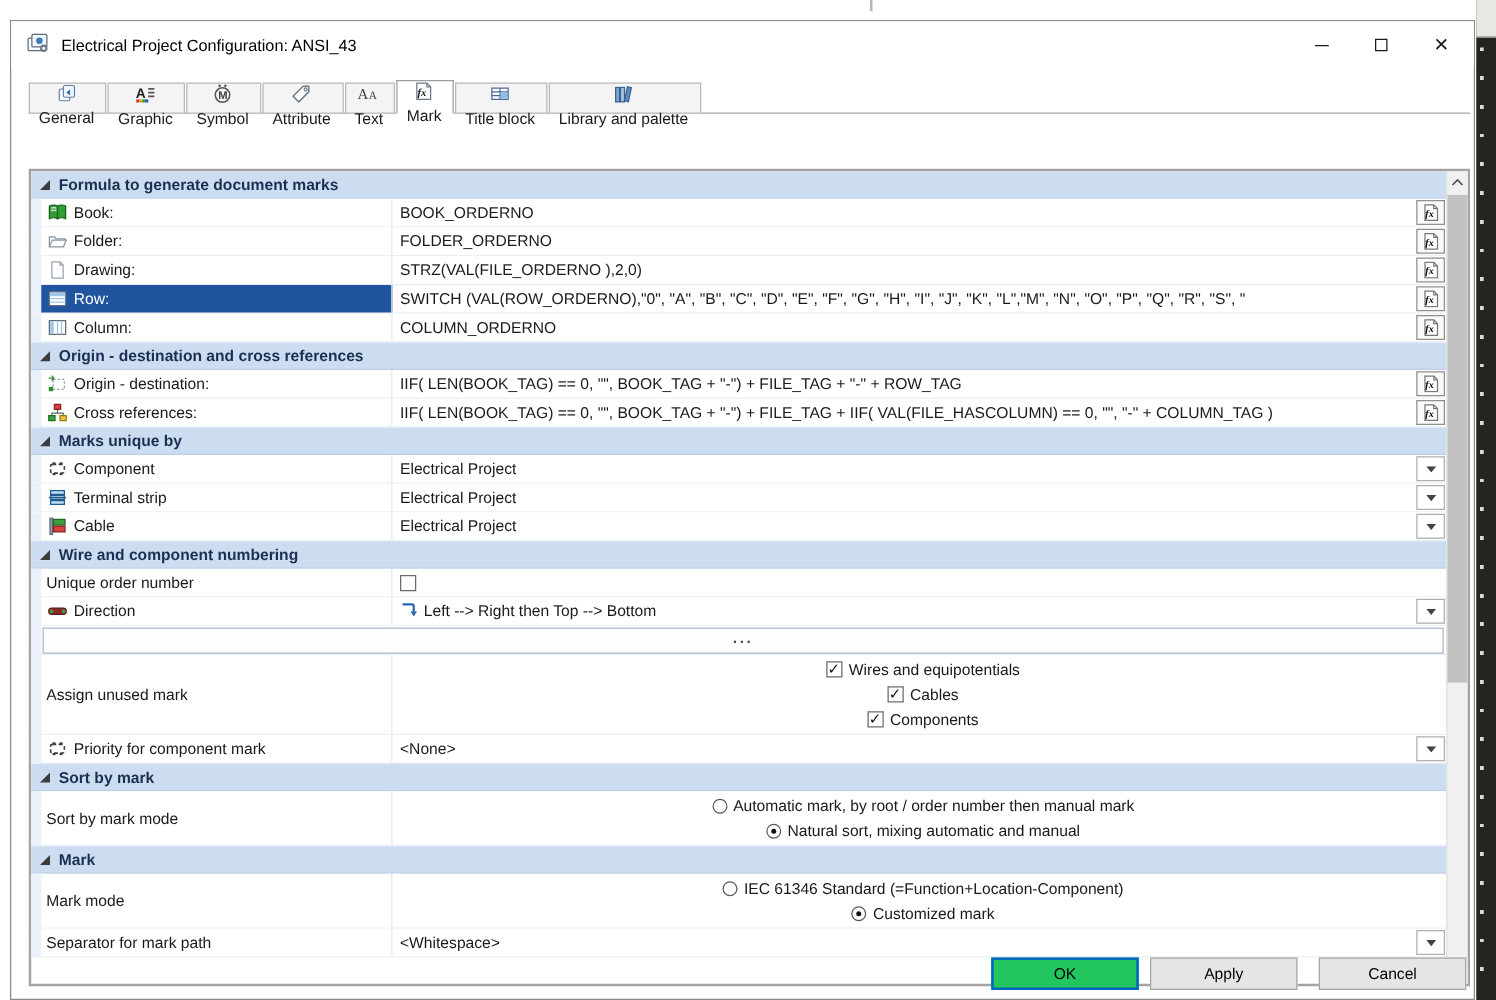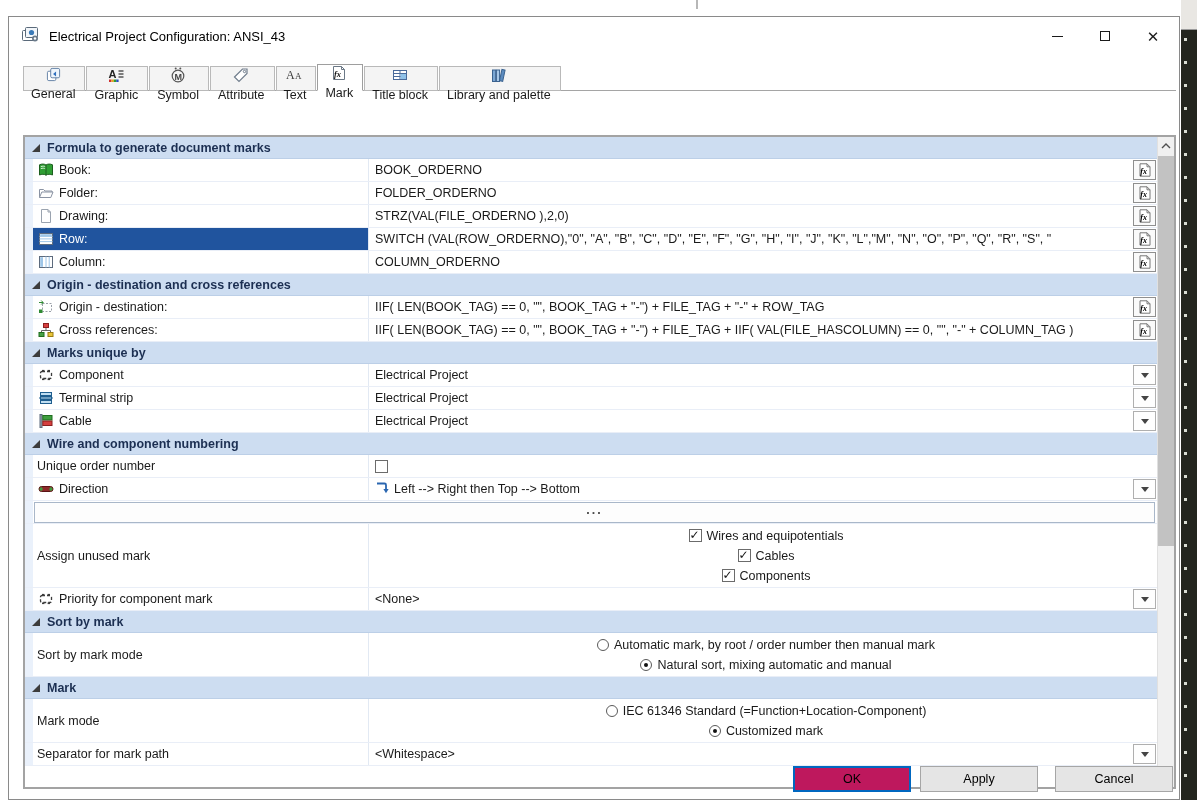--- a/index.html
+++ b/index.html
@@ -33,21 +33,21 @@
 .tab .ic{display:flex;align-items:center;}
 
 
 .grid{position:absolute;left:14px;top:80px;width:1153px;height:654px;border:2px solid #a3a3a3;background:#fff;display:flex;margin-top:38px;}
 .gbody{flex:1;min-width:0;overflow:hidden;}
 .sec{height:22px;background:#cdddf1;border-bottom:1px solid #bccfe7;display:flex;align-items:center;gap:7px;padding-left:7px;font-weight:bold;color:#1c2f52;}
 .tri{width:0;height:0;border-left:8px solid transparent;border-bottom:8px solid #3c3c3c;}
 .row{display:flex;height:23px;border-bottom:1px solid #e9eef7;background:#fff;}
 .row.h64{height:64px;} .row.h44{height:44px;}
 .gut{width:8px;background:#eaf1fb;flex:none;}
-.cl{width:336px;flex:none;display:flex;align-items:center;gap:5px;padding-left:4px;padding-right:4px;border-right:1px solid #e2e9f3;min-width:0;overflow:hidden;}
+.cl{width:281px;flex:none;display:flex;align-items:center;gap:5px;padding-left:4px;padding-right:4px;border-right:1px solid #e2e9f3;min-width:0;overflow:hidden;}
 .cl .ic{width:17px;height:16px;flex:none;display:flex;align-items:center;justify-content:center;}
 .lbl{white-space:nowrap;overflow:hidden;}
 .row.sel .cl{background:#20549e;}
 .row.sel .lbl{color:#fff;}
 .cv{flex:1;min-width:0;position:relative;display:flex;align-items:center;}
 .val{padding-left:6px;white-space:nowrap;overflow:hidden;}
 .cv.pbtn{padding-right:27px;}
 .fx,.dd{position:absolute;top:1px;right:1px;bottom:1px;width:23px;display:flex;align-items:center;justify-content:center;padding:0;cursor:default;}
 .fx{background:#fafafa;border:1px solid #8f8f8f;}
 .dd{background:#fefefe;border:1px solid #afafaf;}
@@ -63,21 +63,21 @@
 
 
 .sbar{width:17px;flex:none;background:#f0f0f0;border-left:1px solid #e0e0e0;position:relative;}
 .sbtn{position:absolute;left:0;width:16px;height:17px;display:flex;align-items:center;justify-content:center;background:#f0f0f0;border:none;padding:0;}
 .sbtn.up{top:0;} .sbtn.down{bottom:0;}
 .sthumb{position:absolute;left:0;top:19px;width:16px;height:390px;background:#c2c2c2;}
 
 
 .footer{position:absolute;top:749px;right:6px;display:flex;gap:9px;}
 .btn{width:118px;height:26px;background:#e5e5e5;border:1px solid #a6a6a6;font-size:12.5px;color:#000;font-family:inherit;}
-.btn.default{border:2px solid #0067c0;background:#be185d;}
+.btn.default{border:2px solid #0067c0;background:#22c55e;}
 .btn.cancel{margin-left:8px;}
 text{user-select:none;}
 </style>
 </head>
 <body>
 
 <div class="bg-topline"></div>
 <div class="bg-right">
   <div class="cap"></div>
   <div class="ticks"></div>

